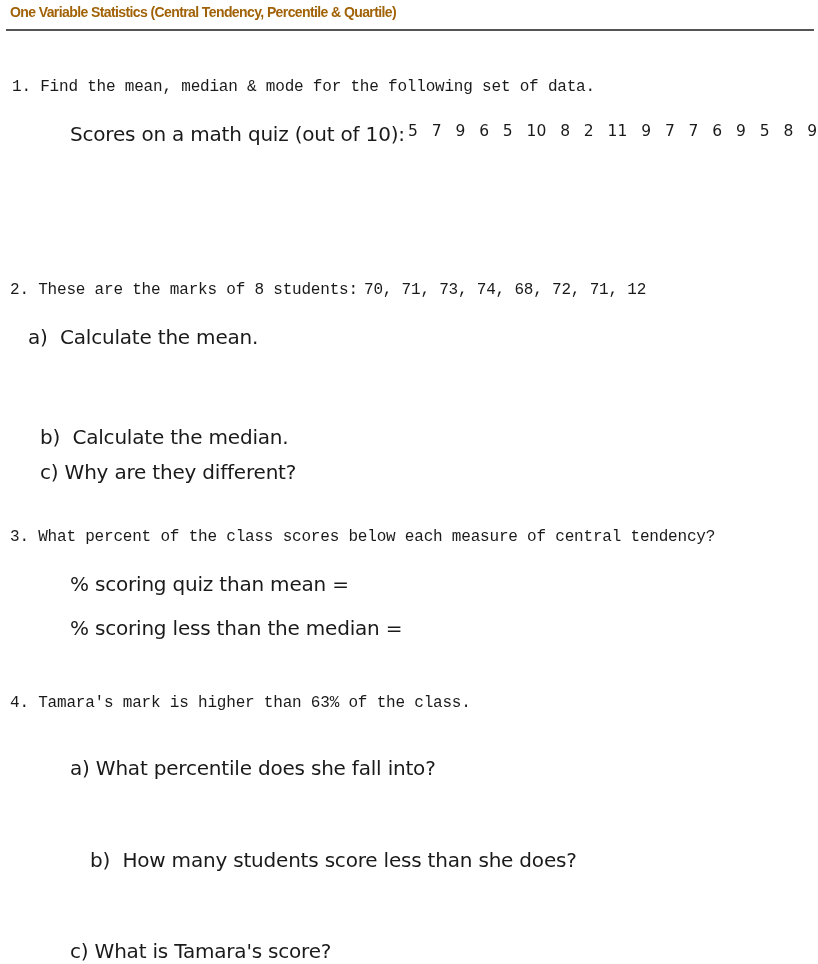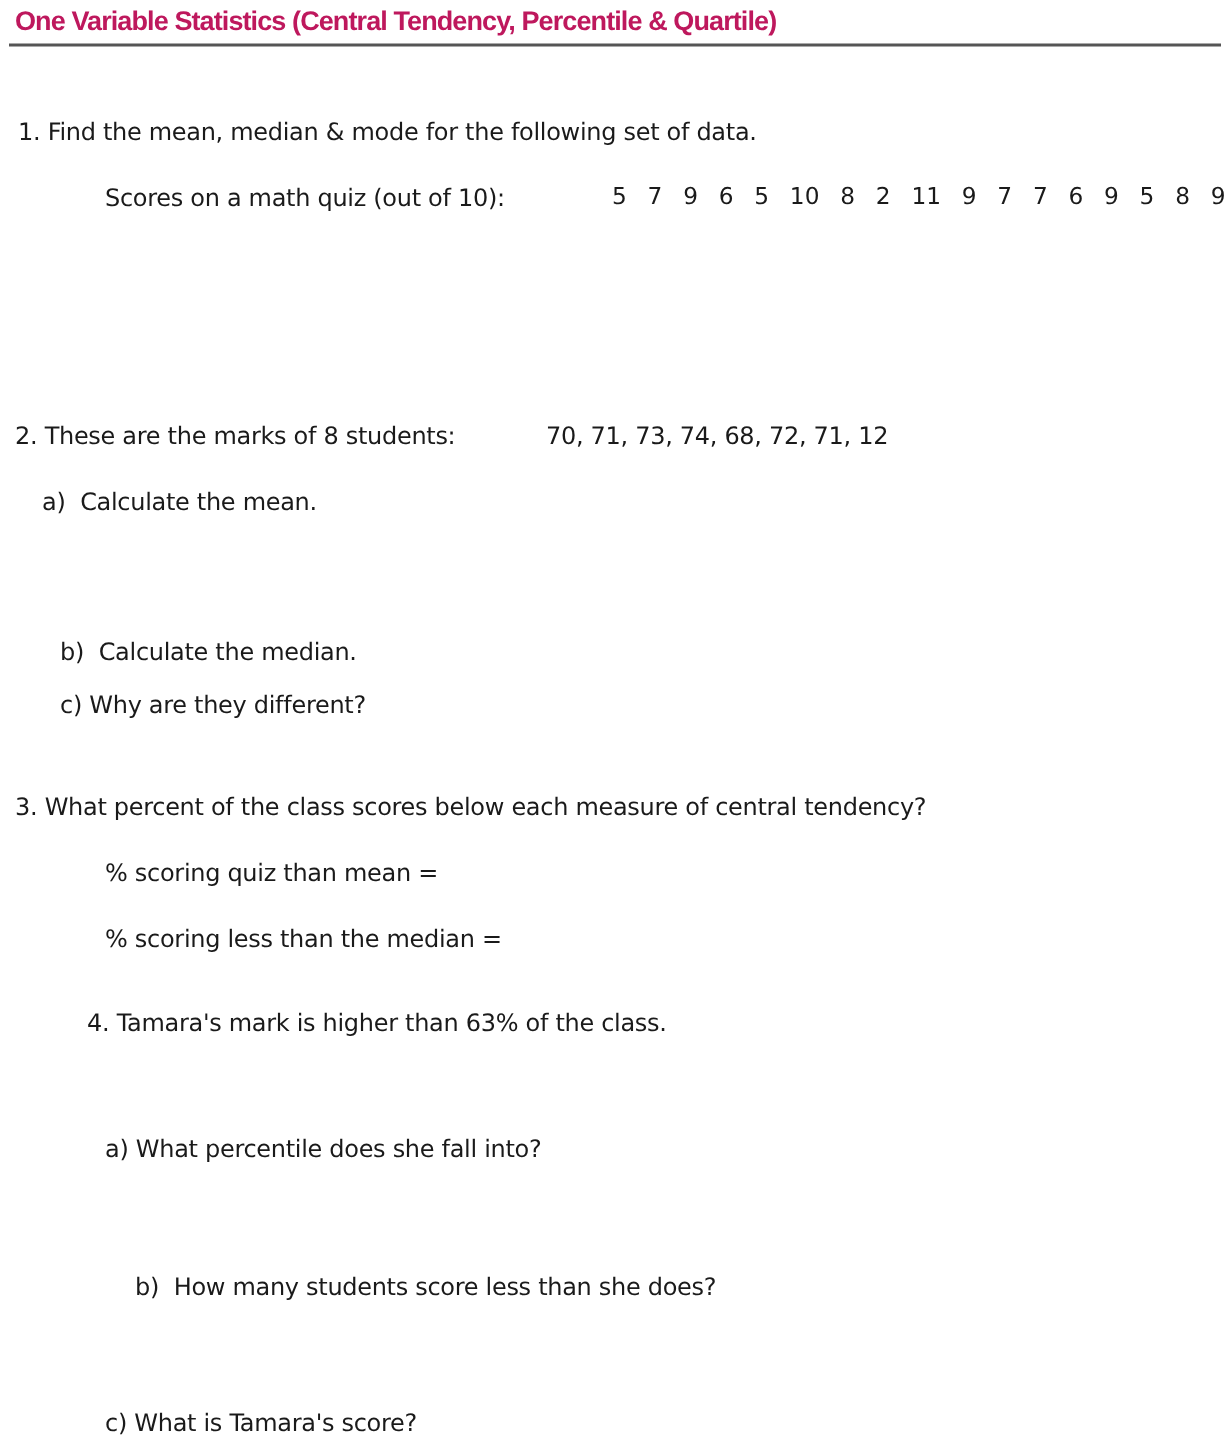--- a/index.html
+++ b/index.html
@@ -2,26 +2,26 @@
 <html><head>
   <meta charset="utf-8">
   <style>
     html, body { margin: 0; padding: 0; background: #ffffff; }
     body {
       width: 818px; height: 964px; position: relative; overflow: hidden;
       font-family: "DejaVu Sans", sans-serif; color: #1a1a1a;
     }
     .abs { position: absolute; white-space: nowrap; }
     .title {
-      left: 10px; top: 4px; font-size: 18px; font-weight: bold; letter-spacing: -0.6px;
-      font-family: "Liberation Sans", sans-serif; color: #be185d;
+      left: 10px; top: 4px; font-size: 14px; font-weight: bold; letter-spacing: -0.6px;
+      font-family: "Liberation Sans", sans-serif; color: #a16207;
     }
     .rule { position: absolute; left: 6px; top: 29px; width: 808px; height: 2px; background: #555; }
-    .q { font-size: 16px; letter-spacing: -0.2px; }
-    .sub { font-size: 16px; letter-spacing: -0.2px; }
+    .q { font-size: 16px; letter-spacing: -0.2px; font-family: Liberation Mono, monospace; }
+    .sub { font-size: 20px; letter-spacing: -0.2px; }
     .nums { font-size: 15.5px; word-spacing: 2px; }
   </style>
 </head>
 <body>
 
 <div class="abs title">One Variable Statistics (Central Tendency, Percentile &amp; Quartile)</div>
 <div class="rule"></div>
 
 <div class="abs q" style="left:12px; top:78px;">1. Find the mean, median &amp; mode for the following set of data.</div>
 <div class="abs sub" style="left:70px; top:122px;">Scores on a math quiz (out of 10):</div>
@@ -30,16 +30,16 @@
 <div class="abs q" style="left:10px; top:281px;text-align:right;">2. These are the marks of 8 students:</div>
 <div class="abs q" style="left:364px; top:281px;">70, 71, 73, 74, 68, 72, 71, 12</div>
 <div class="abs sub" style="left:28px; top:325px; white-space:pre;">a)  Calculate the mean.</div>
 <div class="abs sub" style="left:40px; top:393px; white-space:pre;margin-top:32px;">b)  Calculate the median.</div>
 <div class="abs sub" style="left:40px; top:460px;">c) Why are they different?</div>
 
 <div class="abs q" style="left:10px; top:528px;">3. What percent of the class scores below each measure of central tendency?</div>
 <div class="abs sub" style="left:70px; top:572px;">% scoring quiz than mean =</div>
 <div class="abs sub" style="left:70px; top:616px;">% scoring less than the median =</div>
 
-<div class="abs q" style="left:10px; top:672px;margin-left:48px;">4. Tamara's mark is higher than 63% of the class.</div>
+<div class="abs q" style="left:10px; top:694px;">4. Tamara's mark is higher than 63% of the class.</div>
 <div class="abs sub" style="left:70px; top:756px;">a) What percentile does she fall into?</div>
 <div class="abs sub" style="left:70px; top:848px; white-space:pre;margin-left:20px;">b)  How many students score less than she does?</div>
 <div class="abs sub" style="left:70px; top:939px;">c) What is Tamara's score?</div>
 
 </body></html>

